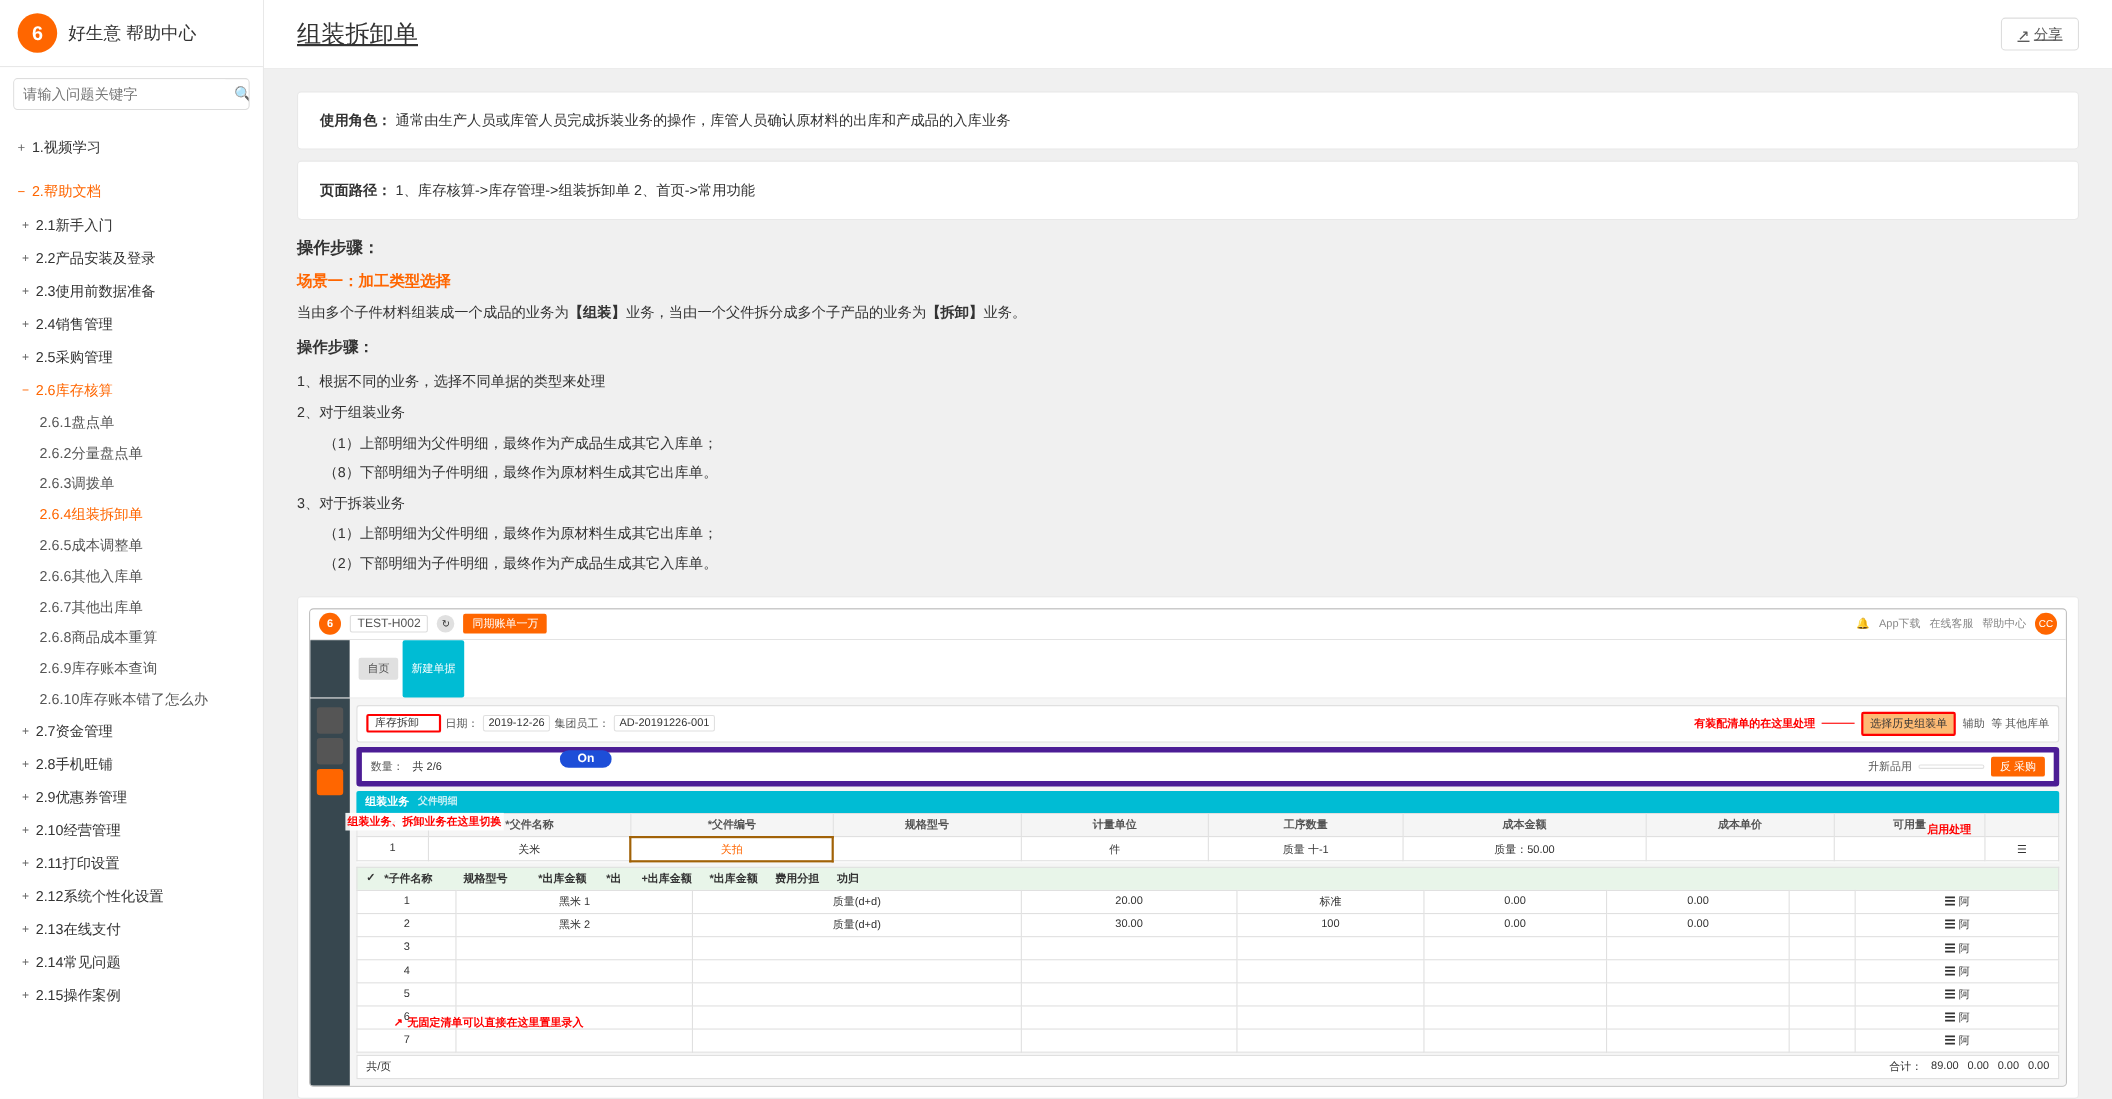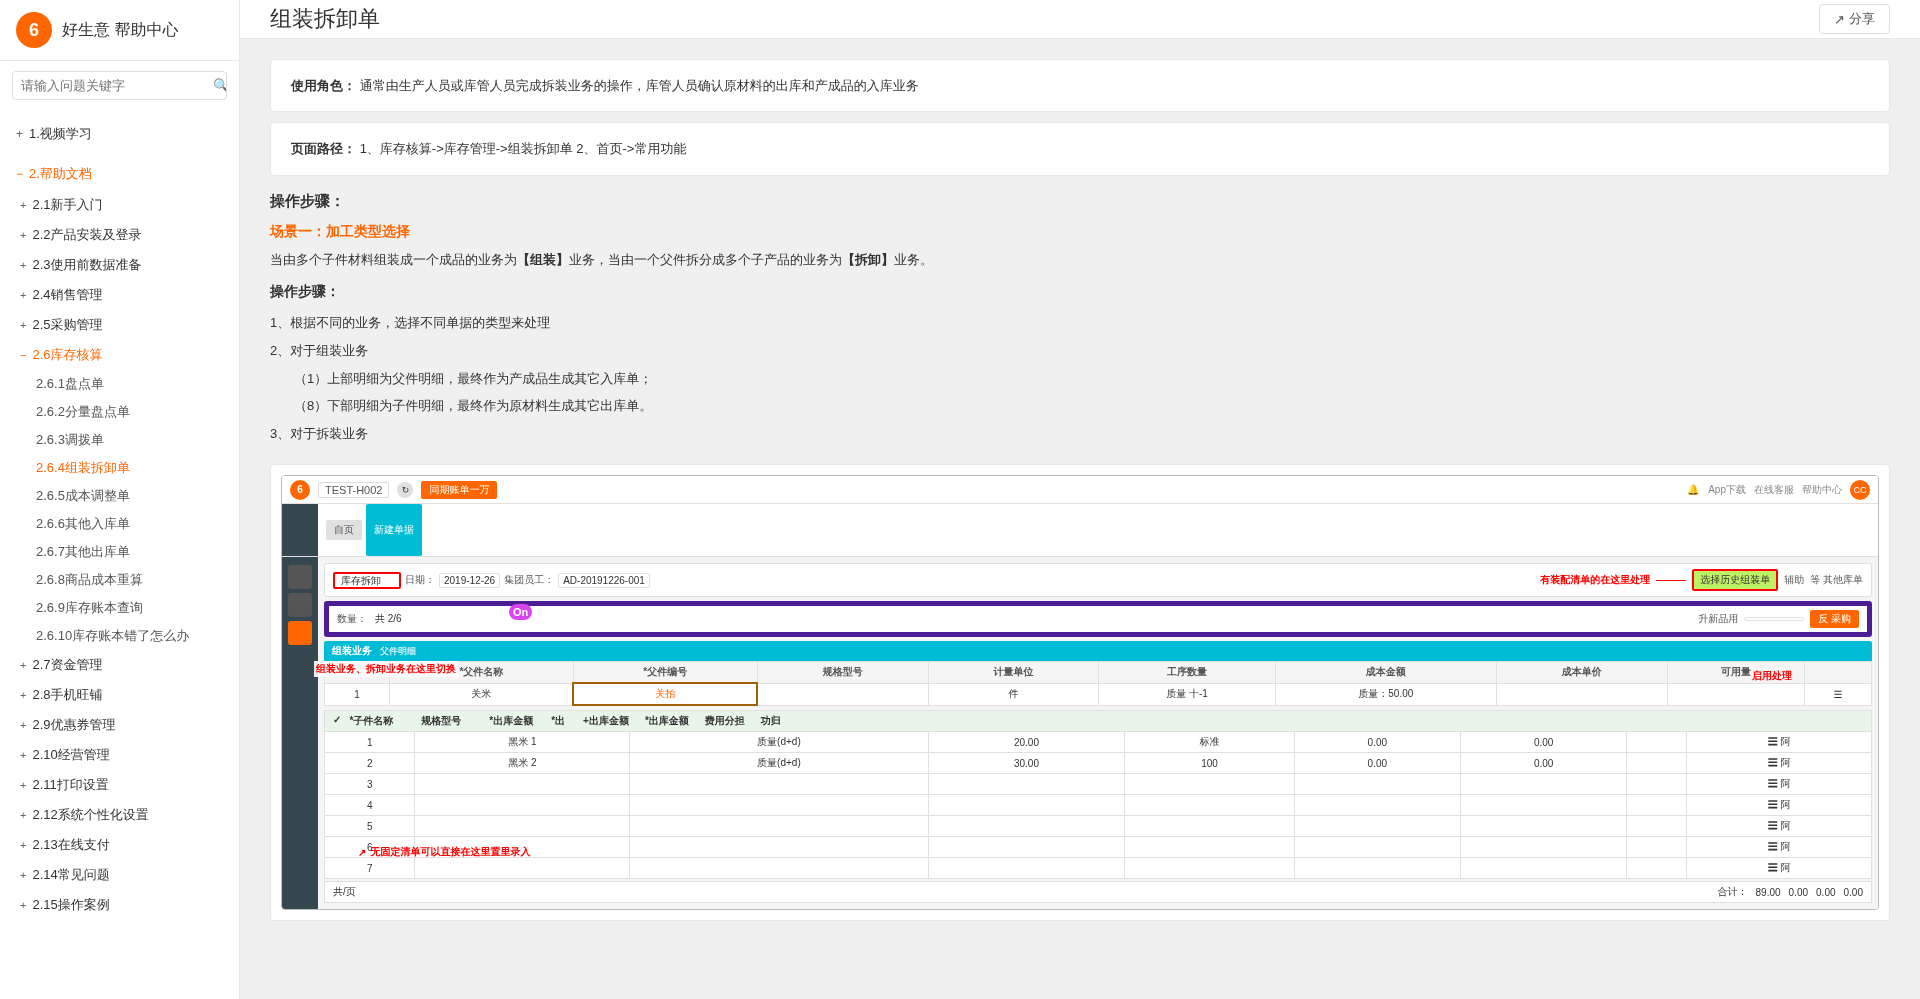--- a/index.html
+++ b/index.html
@@ -21,21 +21,21 @@
     .nav-section-title.active-section .icon { color: #f60; }
     .nav-sub { padding-left: 0; }
     .nav-sub-title { display: flex; align-items: center; gap: 6px; padding: 6px 20px; cursor: pointer; font-size: 13px; color: #333; }
     .nav-sub-title.open { color: #f60; }
     .nav-sub-title .icon { font-size: 11px; color: #666; }
     .nav-leaf { padding: 5px 16px 5px 36px; cursor: pointer; font-size: 13px; color: #555; }
     .nav-leaf.active { color: #f60; }
 
     
     #main { flex: 1; overflow-y: auto; background: #f0f0f0; }
-    #main-header { background: #fff; padding: 4px 30px; border-bottom: 1px solid #e8e8e8; display: flex; align-items: center; justify-content: space-between; }
+    #main-header { background: #fff; padding: 16px 30px; border-bottom: 1px solid #e8e8e8; display: flex; align-items: center; justify-content: space-between; text-decoration: underline; }
     #main-header h1 { font-size: 22px; font-weight: 500; color: #333; }
     .share-btn { display: flex; align-items: center; gap: 4px; padding: 5px 14px; border: 1px solid #ddd; border-radius: 4px; background: #fff; cursor: pointer; font-size: 13px; color: #555; }
     #content-area { padding: 20px 30px; }
     .info-block { background: #fff; border: 1px solid #e8e8e8; border-radius: 4px; padding: 14px 20px; margin-bottom: 10px; font-size: 13px; line-height: 1.8; color: #333; }
     .info-block .label { font-weight: bold; }
     .section-heading { font-size: 15px; font-weight: bold; color: #333; margin: 16px 0 8px; }
     .subsection-heading { font-size: 14px; font-weight: bold; color: #f60; margin: 12px 0 6px; }
     .content-text { font-size: 13px; color: #333; line-height: 2; }
     .content-text .bold { font-weight: bold; }
     .step-list { padding-left: 0; list-style: none; }
@@ -199,20 +199,24 @@
       <li>1、根据不同的业务，选择不同单据的类型来处理</li>
       <li>2、对于组装业务</li>
     </ul>
     <ul class="sub-step-list">
       <li>（1）上部明细为父件明细，最终作为产成品生成其它入库单；</li>
       <li>（8）下部明细为子件明细，最终作为原材料生成其它出库单。</li>
     </ul>
     <ul class="step-list">
       <li>3、对于拆装业务</li>
     </ul>
+    <ul class="sub-step-list">
+      <li>（1）上部明细为父件明细，最终作为原材料生成其它出库单；</li>
+      <li>（2）下部明细为子件明细，最终作为产成品生成其它入库单。</li>
+    </ul>
 
     <div class="screenshot-container">
       <div style="padding: 10px; background: #fff;">
 
         <div class="sim-screenshot" style="max-width: 100%; border: 1px solid #bbb;">
 
           <div class="sim-topbar">
             <div class="sim-topbar-logo">6</div>
             <div style="font-size:11px; color:#555; border:1px solid #ddd; padding:1px 6px; border-radius:2px;">TEST-H002</div>
             <div style="width:16px; height:16px; background:#e0e0e0; border-radius:50%; display:flex;align-items:center;justify-content:center; font-size:9px;">↻</div>
@@ -253,37 +257,37 @@
                   </div>
                   <span style="font-size:10px; color:#555;">日期：</span>
                   <span style="font-size:10px; color:#333; border:1px solid #e0e0e0; padding:1px 4px; border-radius:2px;">2019-12-26</span>
                   <span style="font-size:10px; color:#555;">集团员工：</span>
                   <span style="font-size:10px; color:#333; border:1px solid #e0e0e0; padding:1px 4px; border-radius:2px;">AD-20191226-001</span>
                 </div>
 
                 <div style="position:relative; margin-left:auto; display:flex; align-items:center; gap:6px;">
                   <div style="color:red; font-size:10px; font-weight:bold; white-space:nowrap;">有装配清单的在这里处理</div>
                   <div style="width:30px; height:1px; background:red;"></div>
-                  <div style="border:2px solid red; padding:2px 6px; border-radius:2px; font-size:10px; cursor:pointer; white-space:nowrap; background:#bef264;">选择历史组装单</div>
+                  <div style="border:2px solid red; padding:2px 6px; border-radius:2px; font-size:10px; cursor:pointer; white-space:nowrap; background:#fdba74;">选择历史组装单</div>
                   <span style="font-size:10px; color:#555;">辅助</span>
                   <span style="font-size:10px; color:#555;">等 其他库单</span>
                 </div>
               </div>
 
               <div style="background:#fff; border:5px solid #4c1d95; border-radius:3px; padding:4px 8px; margin-bottom:4px; display:flex; align-items:center; gap:8px; position:relative;">
                 <span style="font-size:10px; color:#555;">数量：</span>
                 <span style="font-size:10px; color:#333;">共 2/6</span>
                 <div style="margin-left:auto; display:flex; align-items:center; gap:6px;">
                   <span style="font-size:10px; color:#555;">升新品用</span>
                   <div style="border:1px solid #e0e0e0; padding:1px 8px; font-size:10px; border-radius:2px; background:#fff; min-width:60px;"></div>
                   <div style="background:#f60; color:#fff; padding:2px 8px; border-radius:2px; font-size:10px; cursor:pointer; white-space:nowrap;">反 采购</div>
                 </div>
 
                 <div style="position:absolute; left:180px; top:-2px; display:flex; flex-direction:column; align-items:center; gap:2px;">
-                  <div style="background:#d946ef; color:#fff; padding:2px 4px; border-radius:10px; font-size:11px; font-weight:bold; cursor:pointer;">On</div>
+                  <div style="background:#1d4ed8; color:#fff; padding:2px 16px; border-radius:10px; font-size:11px; font-weight:bold; cursor:pointer;">On</div>
                 </div>
               </div>
 
               <div style="position:relative;text-align:center;">
                 <div style="background:#00bcd4; padding:3px 8px; color:#fff; font-size:10px; font-weight:bold; display:flex; align-items:center; gap:8px; border-radius:2px 2px 0 0; margin-bottom:0;">
                   <span>组装业务</span>
                   <span style="font-size:9px; opacity:0.8;">父件明细</span>
                 </div>
 
                 <div style="position:absolute; left:-10px; top:20px; color:red; font-size:10px; font-weight:bold; white-space:nowrap; background:rgba(255,255,255,0.9); padding:1px 2px;">

